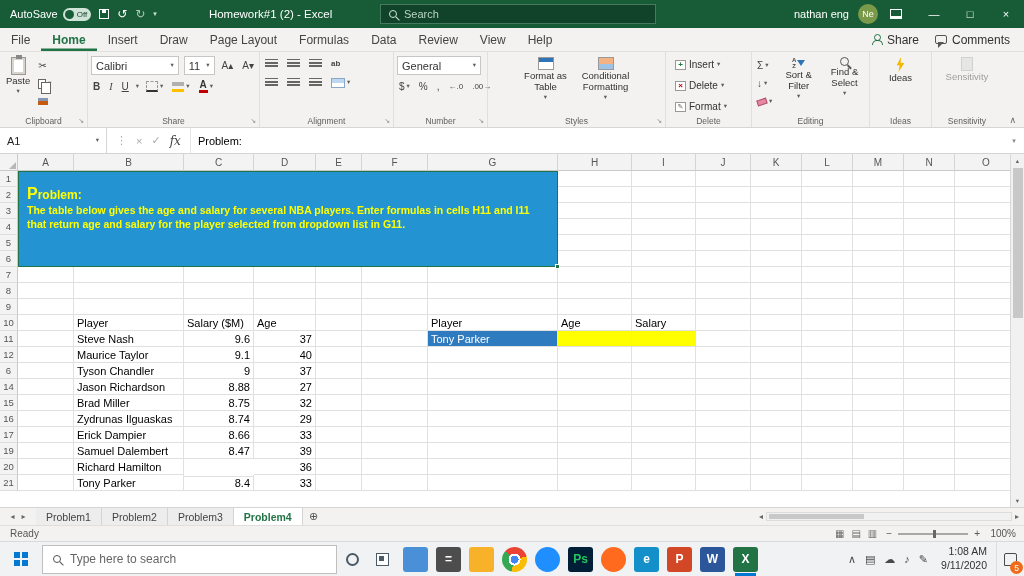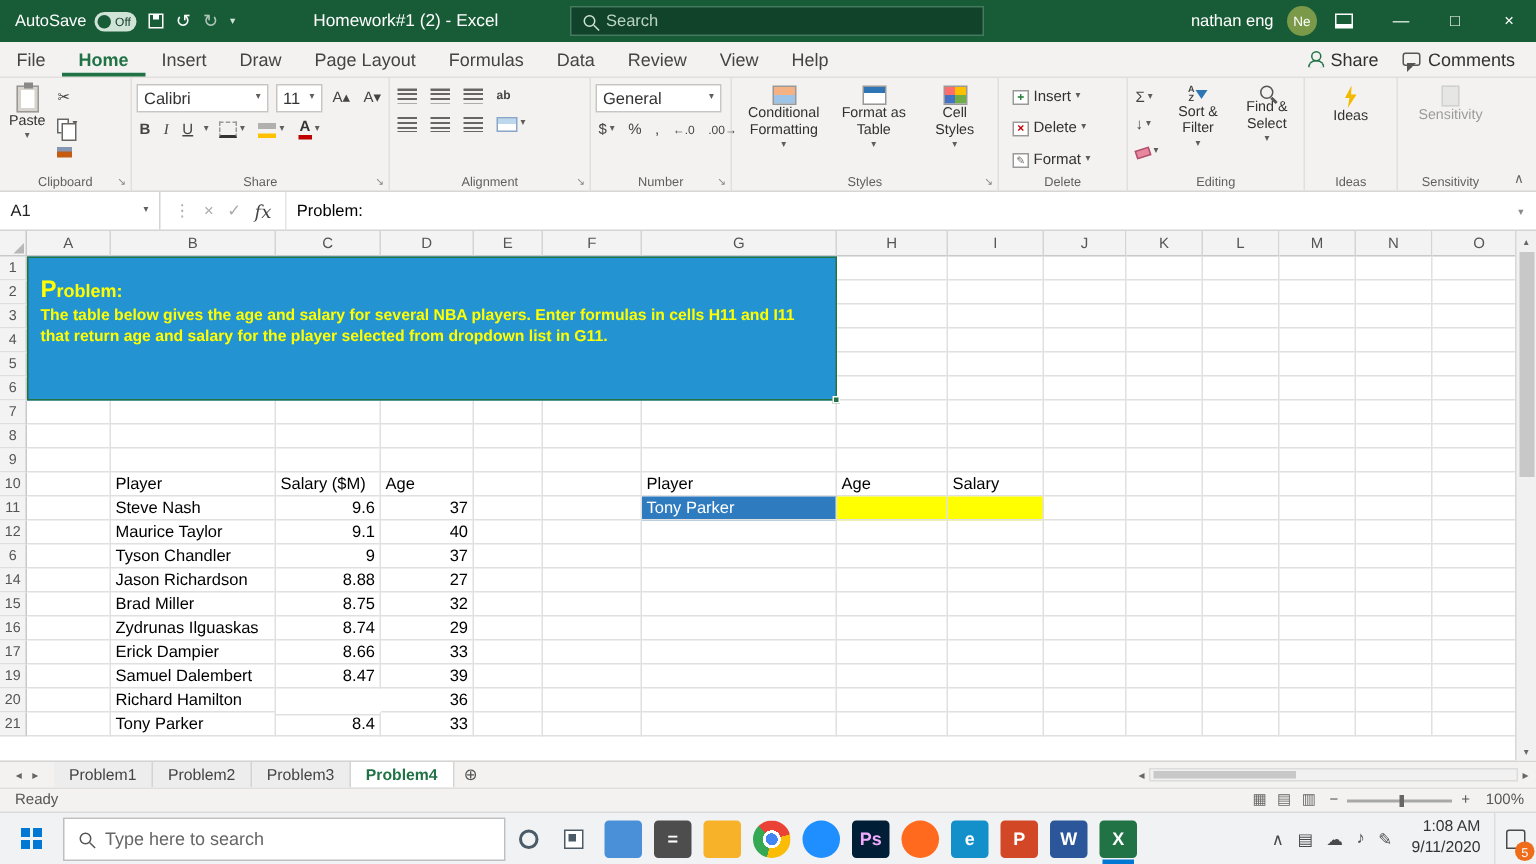--- a/index.html
+++ b/index.html
@@ -334,33 +334,28 @@
           <span class="sbtn" style="font-size:8px">←.0</span>
           <span class="sbtn" style="font-size:8px">.00→</span>
         </div>
       </div>
       <span class="glabel">Number</span>
       <span class="launcher">↘</span>
     </div>
 
     <div class="rgroup" style="width:178px">
       <div class="rgc" style="justify-content:center; gap:6px;">
-        <div class="bigbtn" style="width:56px">
-          <span class="i-cf"></span>
-          <span>Conditional Formatting</span>
-          <span class="caret">▾</span>
-        </div>
         <div class="bigbtn" style="width:52px">
           <span class="i-ft"></span>
           <span>Format as Table</span>
           <span class="caret">▾</span>
         </div>
-        <div class="bigbtn" style="width:44px">
-          <span class="i-cs"></span>
-          <span>Cell Styles</span>
+        <div class="bigbtn" style="width:56px">
+          <span class="i-cf"></span>
+          <span>Conditional Formatting</span>
           <span class="caret">▾</span>
         </div>
       </div>
       <span class="glabel">Styles</span>
       <span class="launcher">↘</span>
     </div>
 
     <div class="rgroup" style="width:86px">
       <div class="rgcol" style="padding-left:4px">
         <span class="rowbtn">
@@ -902,21 +897,21 @@
       </div>
     <div class="tb-iconbtn">
         <span class="i-taskview"></span>
       </div>
     <div id="task-apps">
         <div class="app" style="background: rgb(74, 144, 217);"></div>
         <div class="app" style="background: rgb(77, 77, 77);">=</div>
         <div class="app" style="background: rgb(248, 178, 42);"></div>
         <div class="app round app-chrome"></div>
         <div class="app round" style="background: rgb(31, 143, 255);"></div>
-        <div class="app" style="background: rgb(0, 30, 54); color: #f0abfc;">Ps</div>
+        <div class="app" style="background: rgb(0, 30, 54); color: #22c55e;">Ps</div>
         <div class="app round" style="background: rgb(255, 106, 31);"></div>
         <div class="app" style="background: rgb(19, 144, 201);">e</div>
         <div class="app" style="background: rgb(210, 71, 38);">P</div>
         <div class="app" style="background: rgb(43, 87, 154);">W</div>
         <div class="app active" style="background: rgb(33, 115, 70);">X</div>
       </div>
     <div id="tray-icons">
         <span>∧</span>
         <span>▤</span>
         <span>☁</span>

